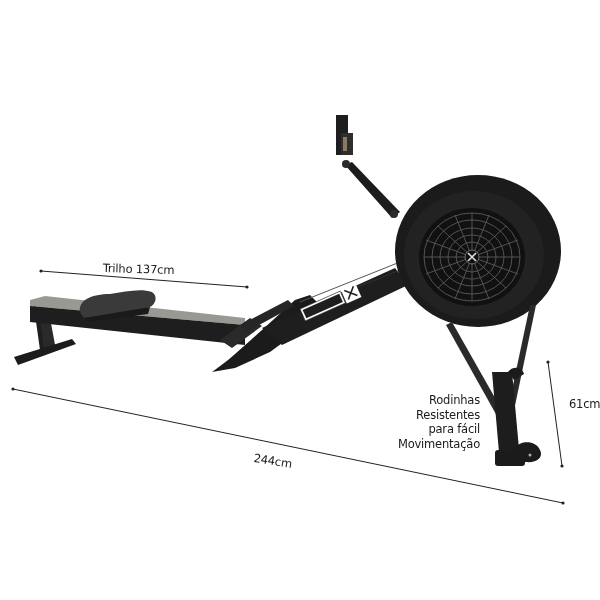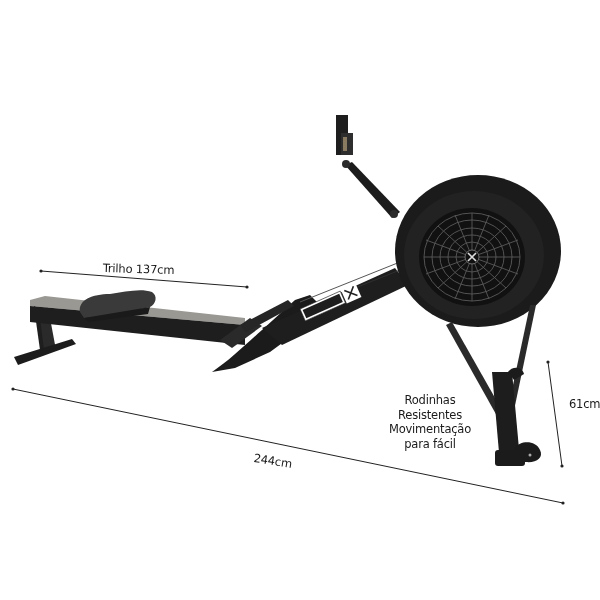--- a/index.html
+++ b/index.html
@@ -4,21 +4,21 @@
   <style>
     html, body { margin: 0; padding: 0; background: #ffffff; }
     body { width: 600px; height: 600px; position: relative; overflow: hidden;
            font-family: "DejaVu Sans", "Liberation Sans", sans-serif; color: #1a1a1a; }
     .stage { position: absolute; left: 0; top: 0; width: 600px; height: 600px; }
     svg.art { position: absolute; left: 0; top: 0; }
     .label { position: absolute; font-size: 11.5px; color: #1a1a1a; white-space: nowrap; letter-spacing: -0.2px; }
     .rail-label { left: 103px; top: 261px; transform: rotate(1.6deg); transform-origin: left top; }
     .total-label { left: 255px; top: 451px; transform: rotate(9deg); transform-origin: left top; }
     .height-label { left: 569px; top: 397px; }
-    .wheels-label { left: 380px; top: 393px; width: 100px; text-align: center; font-size: 11.5px; line-height: 14.5px; white-space: normal; }
+    .wheels-label { left: 380px; top: 393px; width: 100px; text-align: right; font-size: 11.5px; line-height: 14.5px; white-space: normal; }
     .spec { position: absolute; left: 31px; font-size: 11.5px; }
     .spec-weight { top: 517px; }
     .spec-capacity { top: 546px; }
   </style>
 </head>
 <body>
 
 <div class="stage">
 
   <svg class="art" width="600" height="600" viewBox="0 0 600 600">
@@ -126,17 +126,17 @@
     </g>
   </svg>
 
   <span class="label rail-label">Trilho 137cm</span>
   <span class="label total-label">244cm</span>
   <span class="label height-label">61cm</span>
 
   <div class="label wheels-label">
     <div>Rodinhas</div>
     <div>Resistentes</div>
+    <div>para fácil</div>
     <div>Movimentação</div>
-    <div>para fácil</div>
   </div>
 
 </div>
 
 </body></html>

